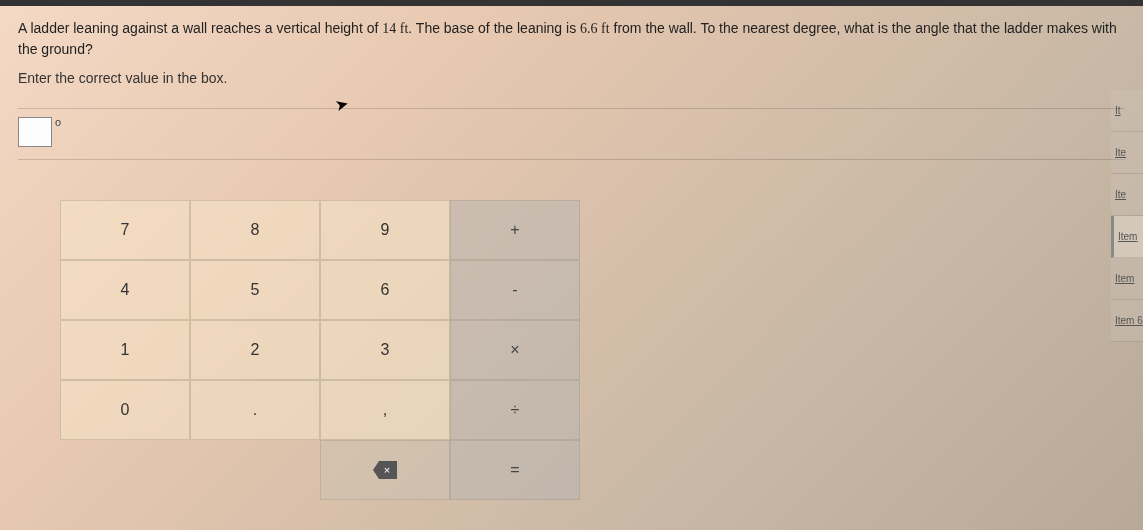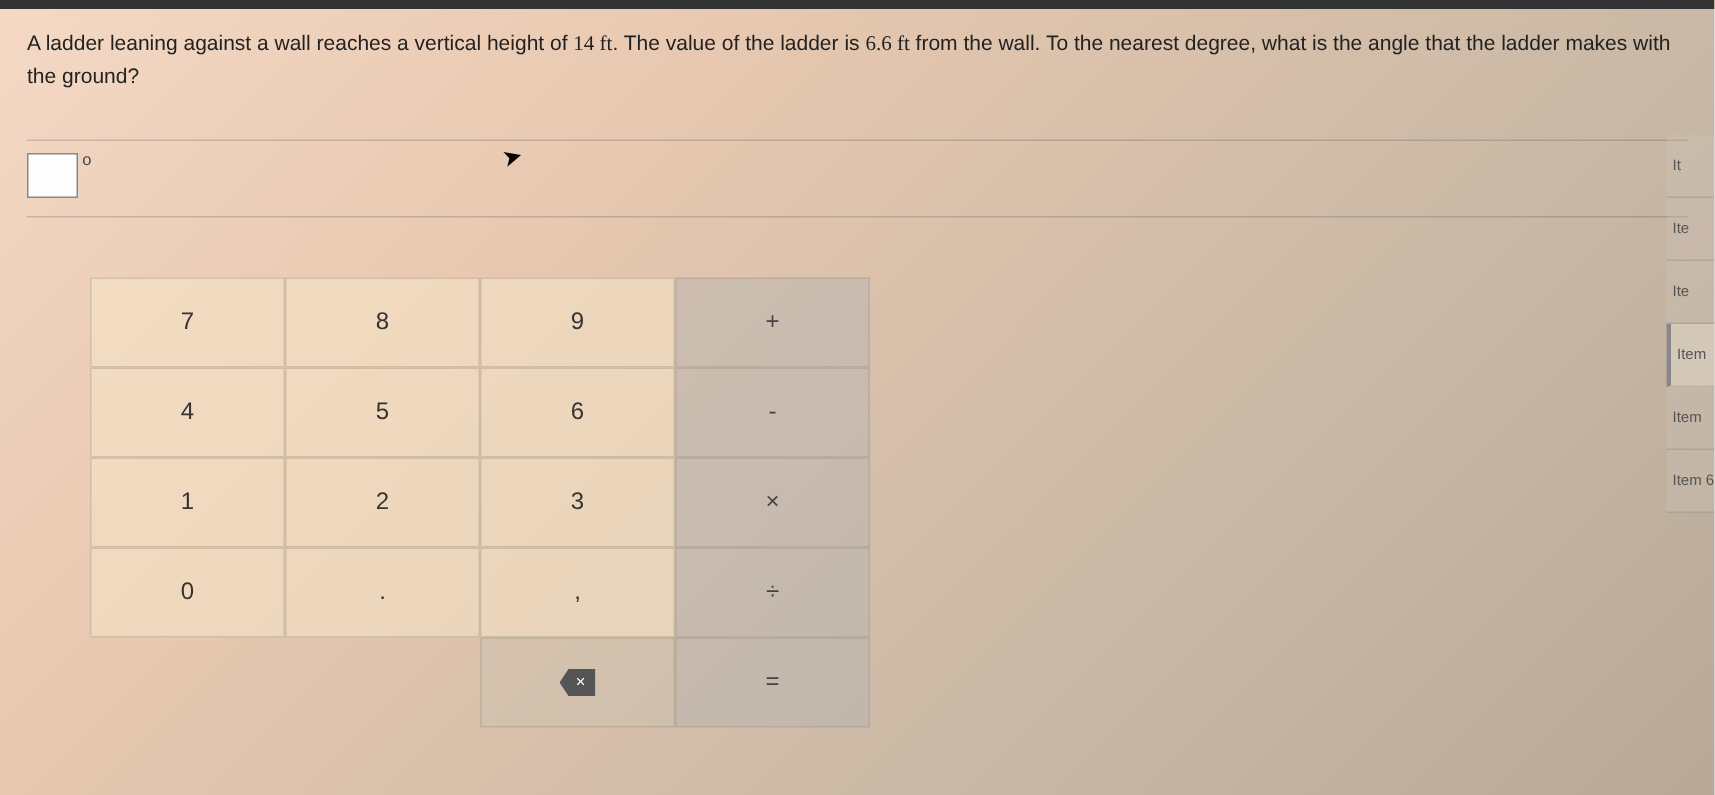--- a/index.html
+++ b/index.html
@@ -117,20 +117,21 @@
       height: 42px;
       display: flex;
       align-items: center;
       padding-left: 4px;
       font-size: 10px;
       color: #555;
       border-bottom: 1px solid rgba(0,0,0,0.1);
       background: rgba(210,200,190,0.3);
       overflow: hidden;
       white-space: nowrap;
+      text-decoration: underline;
     }
     .side-item.active {
       background: rgba(220,210,195,0.7);
       border-left: 3px solid #888;
     }
     .cursor-arrow {
       position: absolute;
       top: 95px;
       left: 335px;
       font-size: 16px;
@@ -138,22 +139,23 @@
       transform: rotate(-15deg);
     }
   </style>
 </head>
 <body>
 
 <div class="top-bar"></div>
 
 <div class="question-area">
   <p class="question-text">
-    <span>A ladder leaning against a wall reaches a vertical height of </span><span class="math">14 ft</span><span>. The value of the ladder is </span><span class="math">6.6 ft</span><span> from the wall. To the nearest degree, what is the angle that the ladder makes with the ground?</span>
+    <span>A ladder leaning against a wall reaches a vertical height of </span><span class="math">14 ft</span><span>. The base of the leaning is </span><span class="math">6.6 ft</span><span> from the wall. To the nearest degree, what is the angle that the ladder makes with the ground?</span>
   </p>
+  <p class="instruction">Enter the correct value in the box.</p>
 </div>
 
 <div class="cursor-arrow">➤</div>
 
 <div class="answer-row">
   <div class="answer-box">
     <span class="degree-symbol">o</span>
   </div>
 </div>
 

